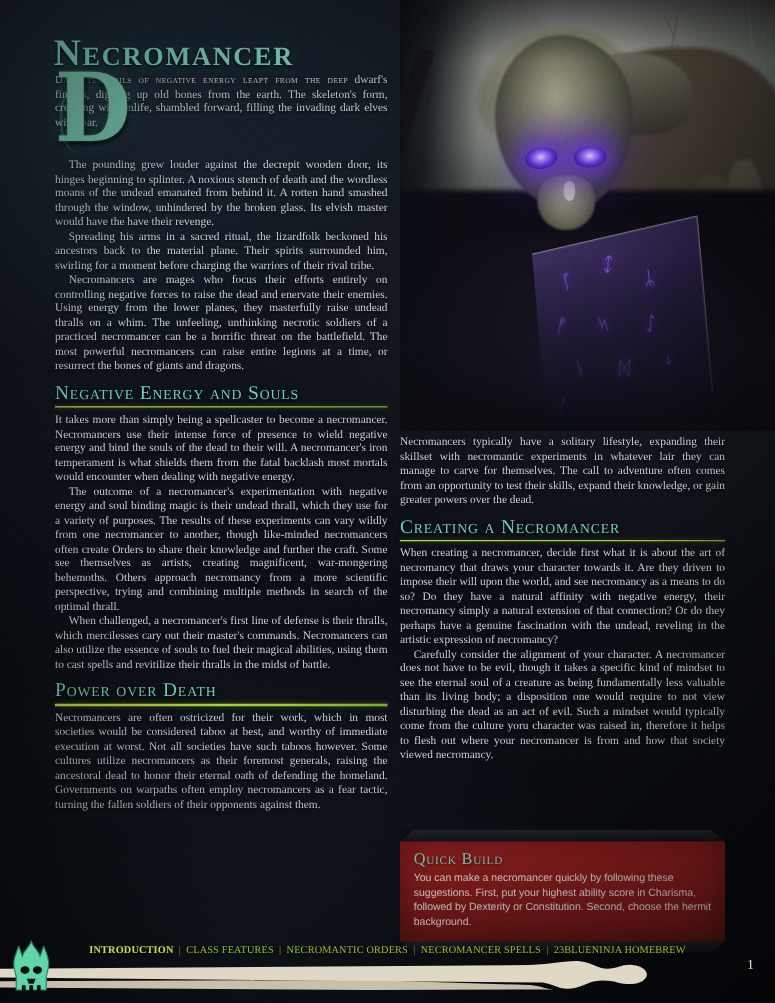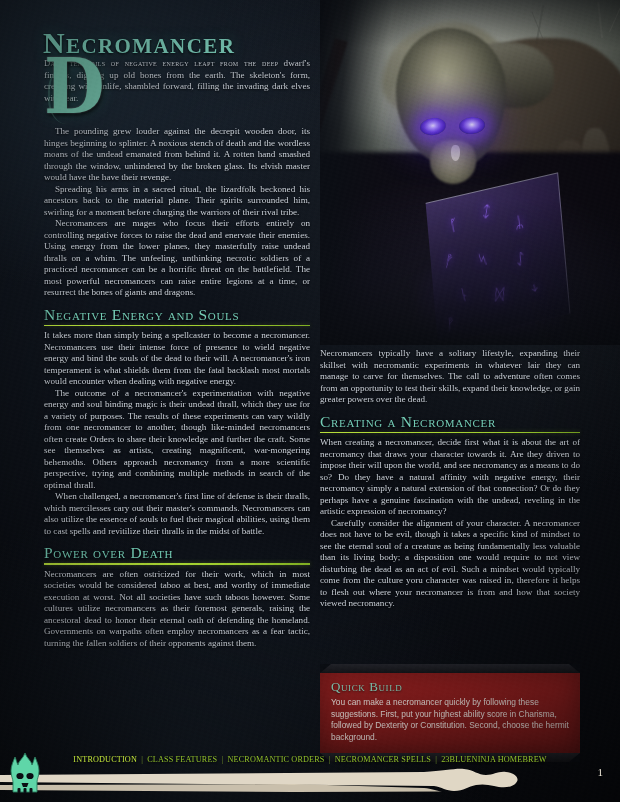--- a/index.html
+++ b/index.html
@@ -368,21 +368,21 @@
     letter-spacing: 0.15px;
     z-index: 7;
     white-space: nowrap;
   }
   .footer-nav .nav-item {
     color: #93c22c;
     text-shadow: 0 1px 2px rgba(0,0,0,0.9);
   }
   .footer-nav .nav-item.active {
     color: #c3e63c;
-    font-weight: normal;
+    font-weight: bold;
   }
   .footer-nav .nav-sep {
     color: #6e8e2a;
     margin: 0 2px;
   }
 
   .bone {
     position: absolute;
     left: -6px; top: 766px;
     width: 600px; height: 30px;

